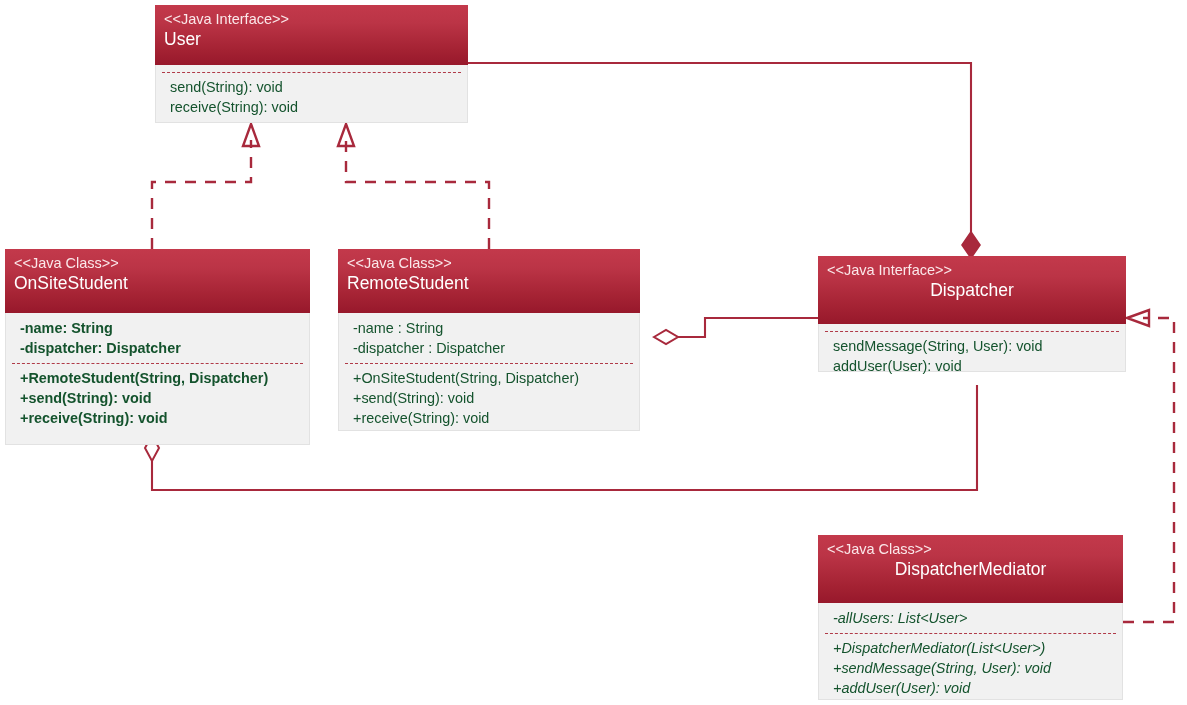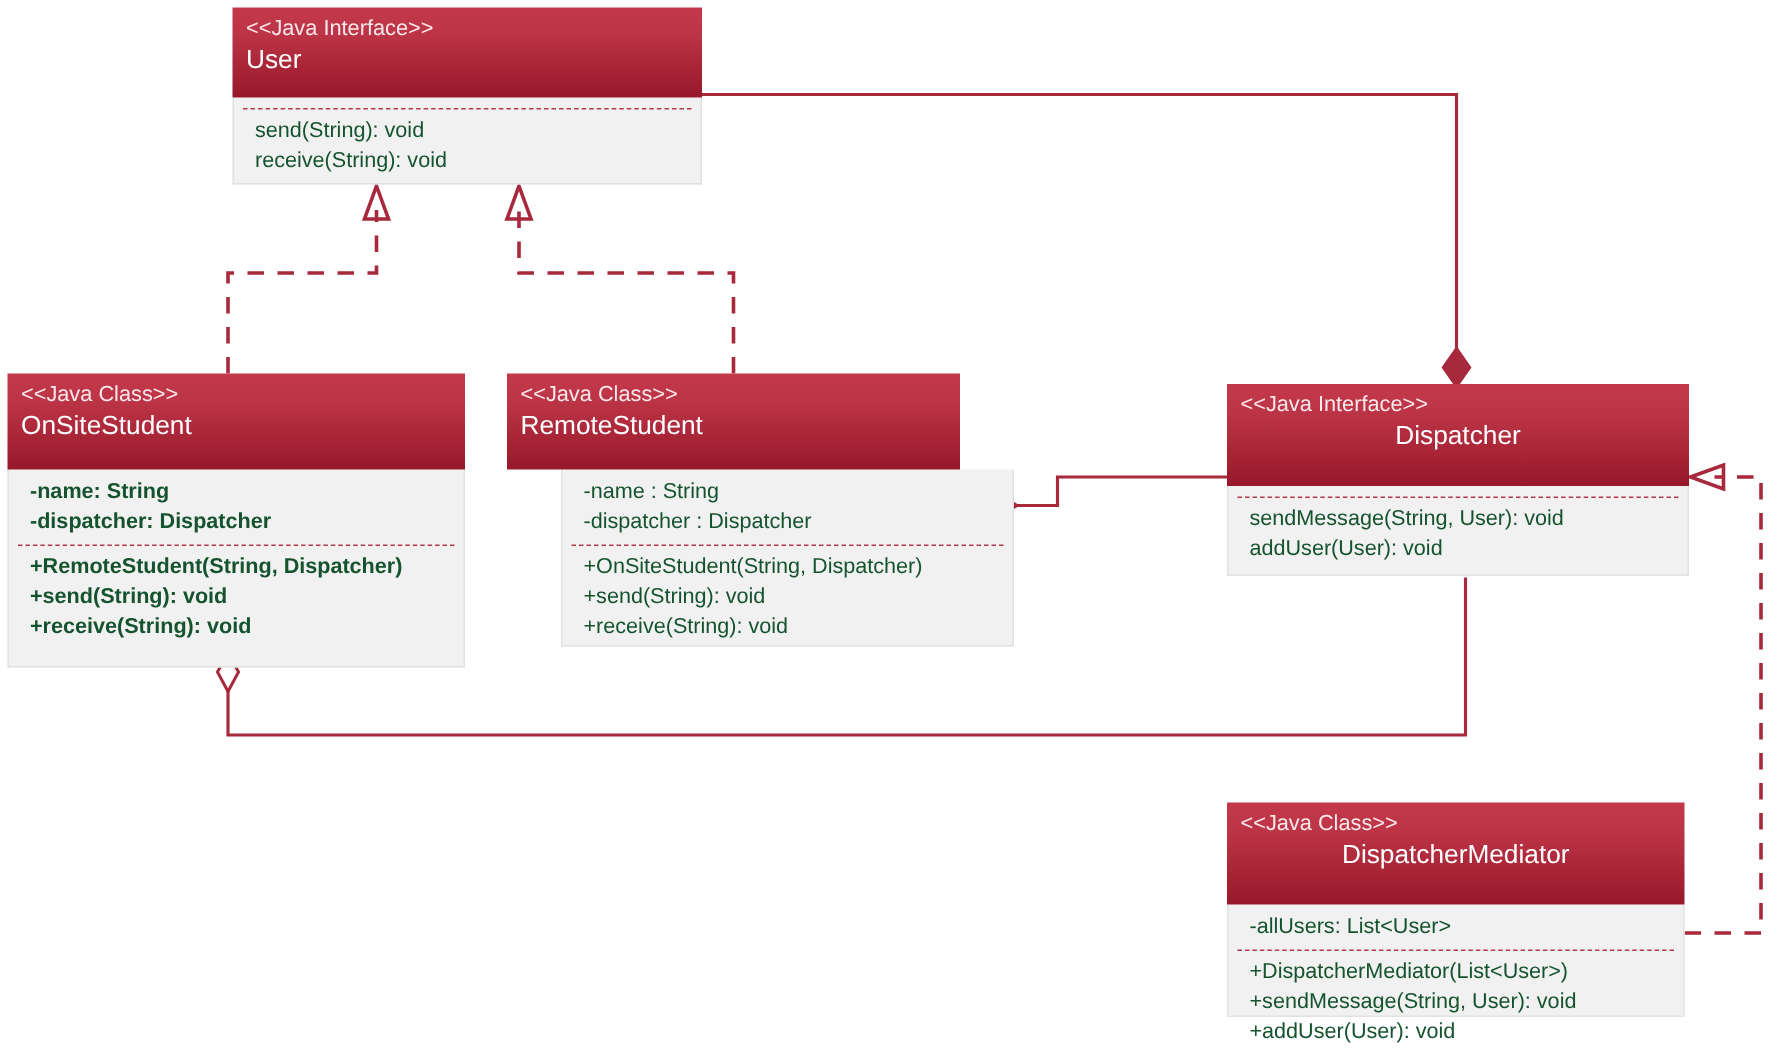--- a/index.html
+++ b/index.html
@@ -106,54 +106,54 @@
         <div class="member">+receive(String): void</div>
       </div>
     </div>
   </div>
 
   <div class="uml-class" id="cls-remote" style="left:338px;top:249px;width:302px;">
     <div class="uml-header" style="height:64px;">
       <div class="stereotype">&lt;&lt;Java Class&gt;&gt;</div>
       <div class="clsname center">RemoteStudent</div>
     </div>
-    <div class="uml-body" style="height:118px;margin-left:36px;">
+    <div class="uml-body" style="height:118px;">
       <div class="compartment">
         <div class="member">-name : String</div>
         <div class="member">-dispatcher : Dispatcher</div>
       </div>
       <div class="sep"></div>
       <div class="compartment">
         <div class="member">+OnSiteStudent(String, Dispatcher)</div>
         <div class="member">+send(String): void</div>
         <div class="member">+receive(String): void</div>
       </div>
     </div>
   </div>
 
   <div class="uml-class" id="cls-dispatcher" style="left:818px;top:256px;width:308px;">
     <div class="uml-header" style="height:68px;">
       <div class="stereotype">&lt;&lt;Java Interface&gt;&gt;</div>
       <div class="clsname left">Dispatcher</div>
     </div>
-    <div class="uml-body" style="height:60px;">
+    <div class="uml-body" style="height:48px;">
       <div class="sep"></div>
       <div class="compartment">
         <div class="member">sendMessage(String, User): void</div>
         <div class="member">addUser(User): void</div>
       </div>
     </div>
   </div>
 
   <div class="uml-class" id="cls-mediator" style="left:818px;top:535px;width:305px;">
     <div class="uml-header" style="height:68px;">
       <div class="stereotype">&lt;&lt;Java Class&gt;&gt;</div>
       <div class="clsname left">DispatcherMediator</div>
     </div>
-    <div class="uml-body" style="height:75px;">
+    <div class="uml-body" style="height:97px;font-style:italic;">
       <div class="compartment">
         <div class="member">-allUsers: List&lt;User&gt;</div>
       </div>
       <div class="sep"></div>
       <div class="compartment">
         <div class="member">+DispatcherMediator(List&lt;User&gt;)</div>
         <div class="member">+sendMessage(String, User): void</div>
         <div class="member">+addUser(User): void</div>
       </div>
     </div>

